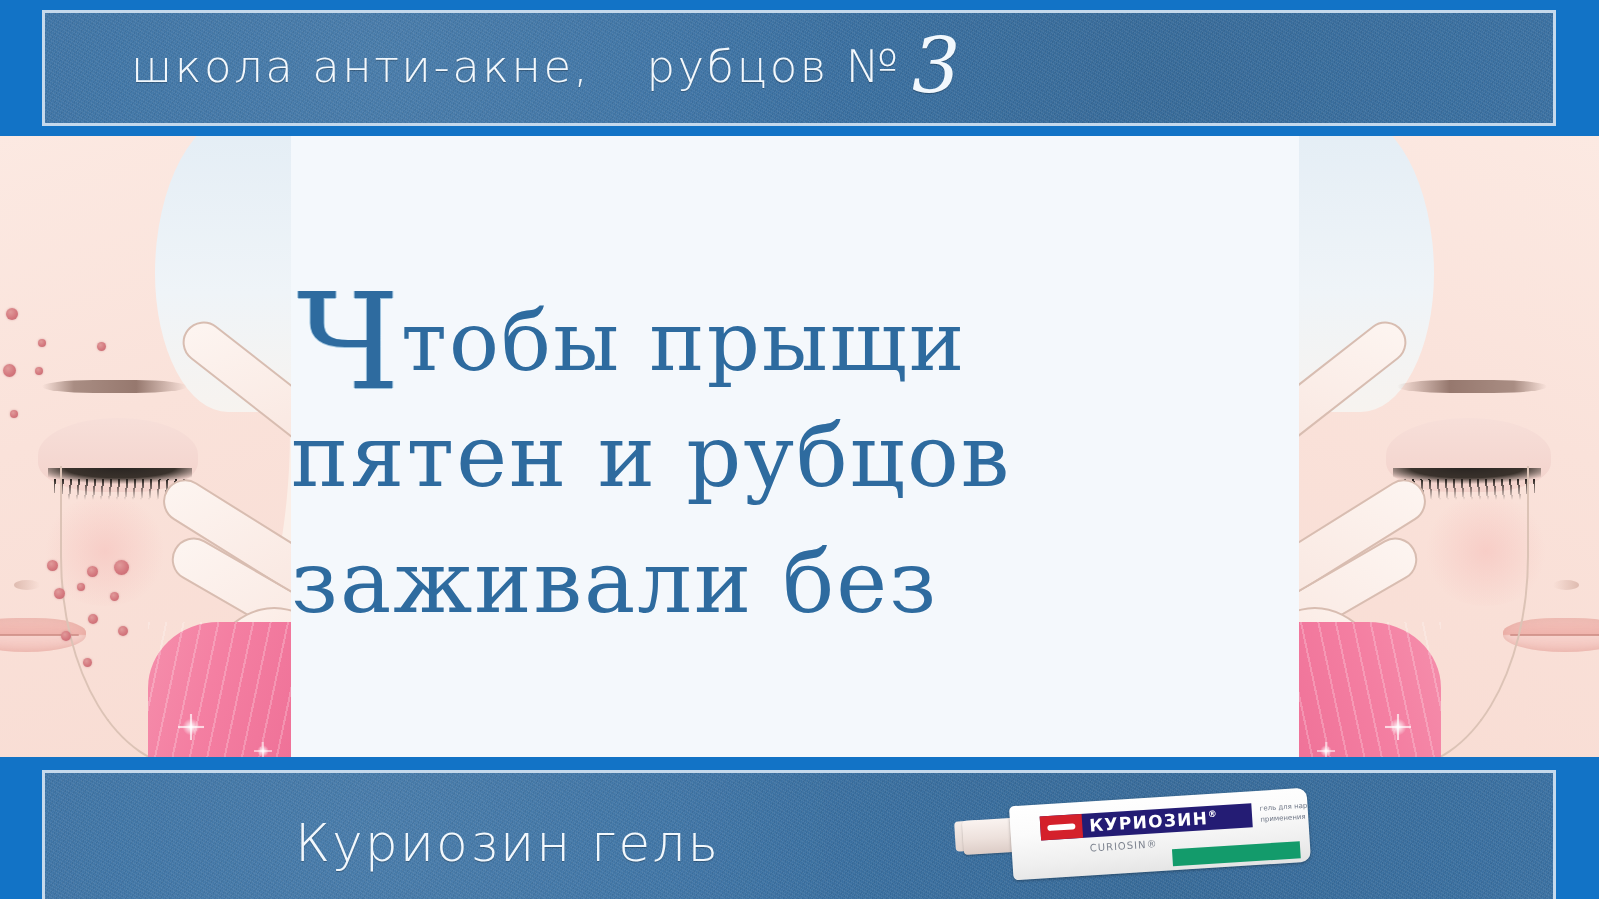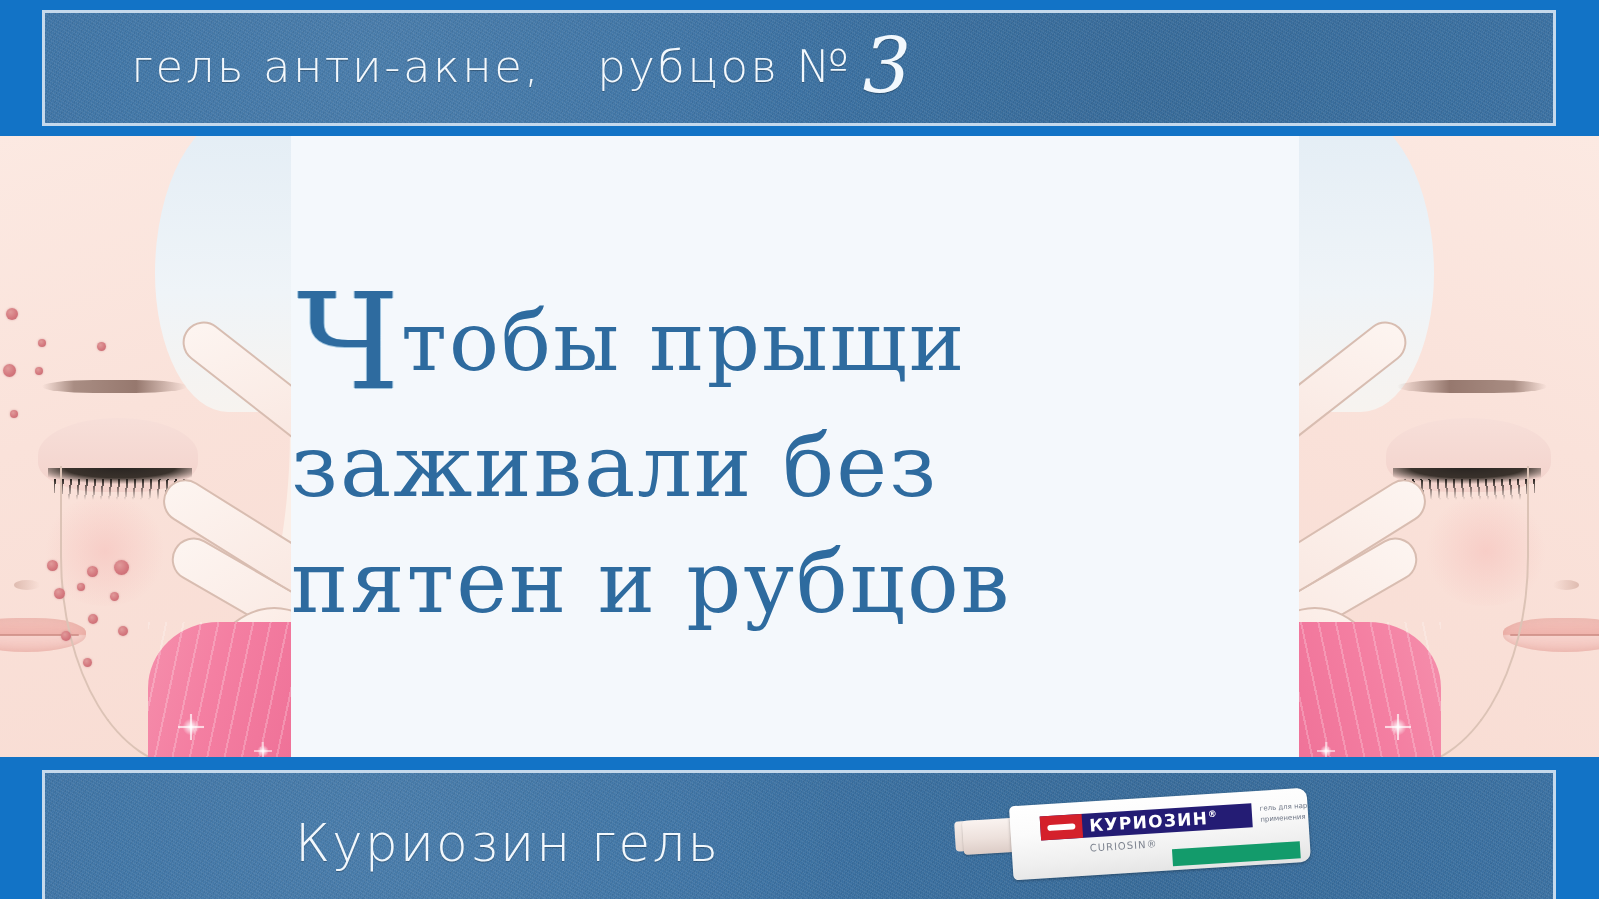--- a/index.html
+++ b/index.html
@@ -363,21 +363,21 @@
   }
 </style>
 </head>
 <body>
 
 <div class="poster">
 
   <div class="top-band">
     <div class="banner-plate top-plate">
       <div class="top-title">
-        <span>гель анти-акне,</span><span class="gap"></span><span>рубцов</span>
+        <span>школа анти-акне,</span><span class="gap"></span><span>рубцов</span>
         <span class="num-sign">№</span><span class="issue-number">3</span>
       </div>
     </div>
   </div>
 
   <div class="middle">
 
     <div class="face-panel face-left">
       <div class="face-art">
         <div class="skin" style="left:-40px; top:-30px; width:330px; height:690px; border-radius: 0 52% 60% 0 / 0 50% 56% 0;"></div>
@@ -417,22 +417,22 @@
         <div class="pimple" style="left:61px;  top:495px; width:10px; height:10px;"></div>
         <div class="pimple" style="left:83px;  top:522px; width:9px;  height:9px;"></div>
 
       </div>
     </div>
 
     <div class="center-panel">
       <div class="headline line1">
         <span class="dropcap">Ч</span><span>тобы прыщи</span>
       </div>
+      <div class="headline line3">пятен и рубцов</div>
       <div class="headline line2">заживали без</div>
-      <div class="headline line3">пятен и рубцов</div>
     </div>
 
     <div class="face-panel face-right">
       <div class="face-art" style="transform: scaleX(-1);">
         <div class="skin" style="left:-30px; top:-30px; width:340px; height:690px; border-radius: 0 52% 60% 0 / 0 50% 56% 0;"></div>
         <div class="hair-light" style="left:165px; top:-24px; width:190px; height:300px; border-radius: 60% 0 0 50% / 70% 0 0 60%;"></div>
         <div class="brow" style="left:52px; top:244px; width:150px;"></div>
         <div class="lid" style="left:48px; top:282px; width:165px;"></div>
         <div class="lash" style="left:58px; top:332px; width:148px;"></div>
         <div class="nose-hint" style="left:20px; top:444px;"></div>

